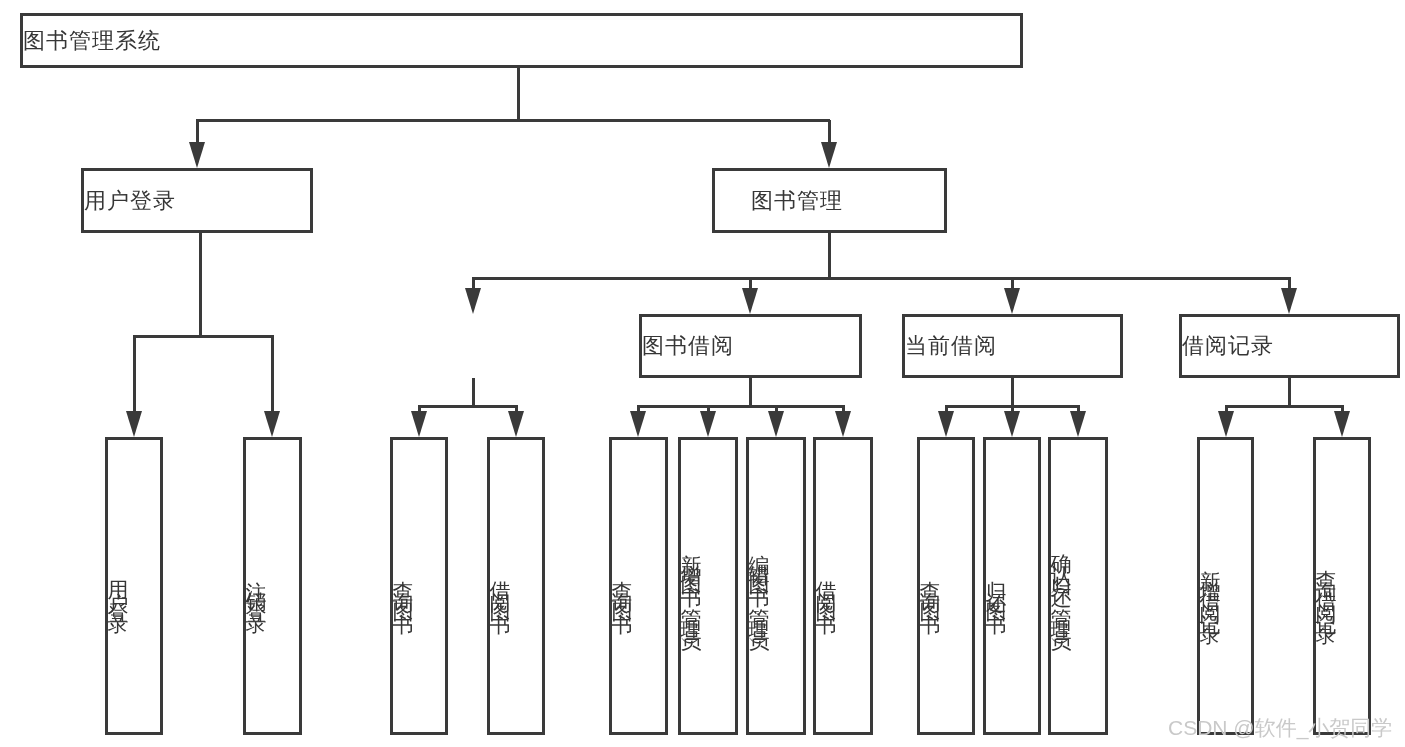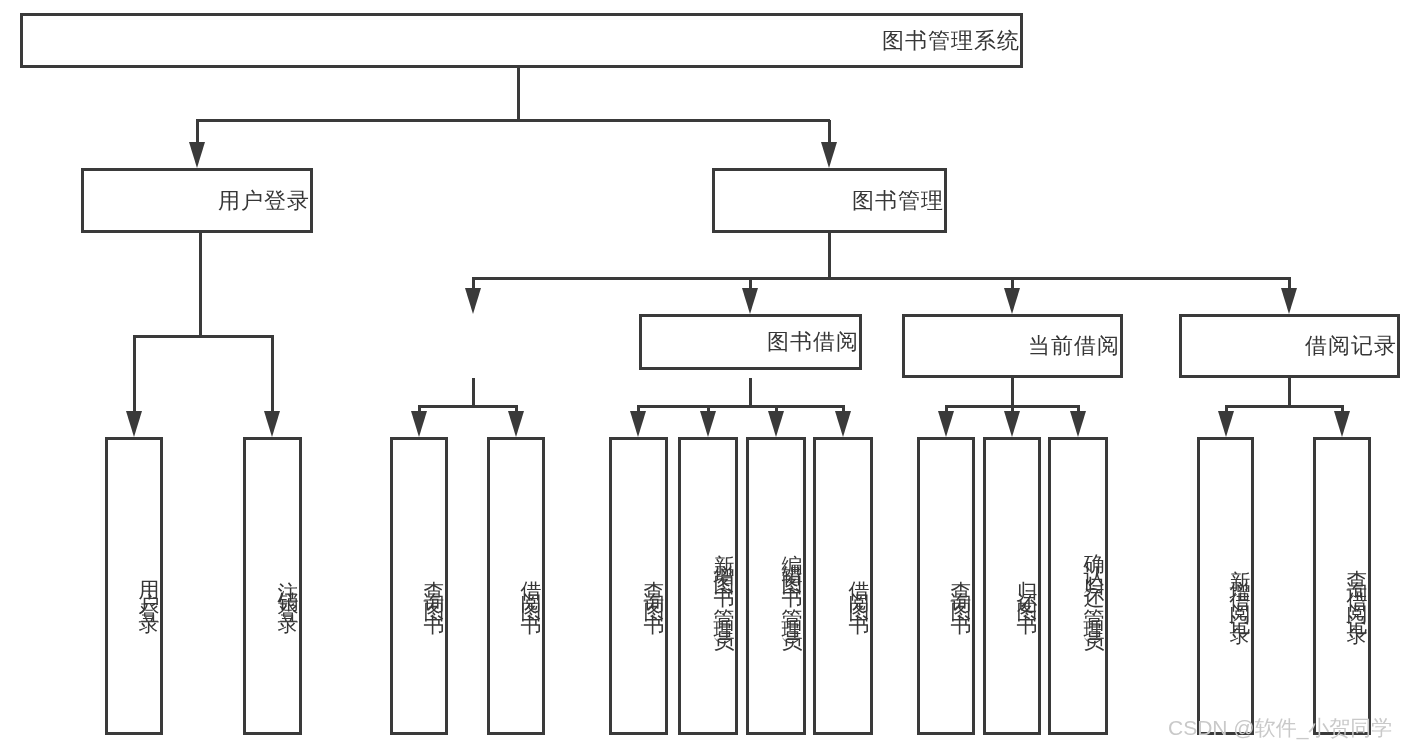--- a/index.html
+++ b/index.html
@@ -11,21 +11,21 @@
     background: #ffffff;
     overflow: hidden;
   }
   .node {
     position: absolute;
     box-sizing: border-box;
     border: 3px solid #3a3a3a;
     background: #ffffff;
     display: flex;
     align-items: center;
-    justify-content: flex-end;
+    justify-content: flex-start;
     color: #363636;
   }
   .h-node span {
     font-size: 22px;
     letter-spacing: 1px;
     white-space: nowrap;
   }
   .v-node span {
     writing-mode: vertical-rl;
     text-orientation: upright;
@@ -65,21 +65,21 @@
   <div class="vline" style="left:516.5px; top:68px; height:53px;"></div>
   <div class="hline" style="left:196px; top:118.5px; width:634px;"></div>
   <div class="vline" style="left:195.5px; top:120px; height:24px;"></div>
   <div class="arrow" style="left:189px; top:142px;"></div>
   <div class="vline" style="left:827.5px; top:120px; height:24px;"></div>
   <div class="arrow" style="left:821px; top:142px;"></div>
 
   <div class="node h-node" style="left:81px; top:168px; width:232px; height:65px;">
     <span>用户登录</span>
   </div>
-  <div class="node h-node" style="left:712px; top:168px; width:235px; height:65px;">
+  <div class="node h-node" style="left:712px; top:168px; width:235px; height:65px;padding-left:36px;">
     <span>图书管理</span>
   </div>
 
   <div class="vline" style="left:198.5px; top:233px; height:103px;"></div>
   <div class="hline" style="left:132.5px; top:334.5px; width:141px;"></div>
   <div class="vline" style="left:132.5px; top:336px; height:76px;"></div>
   <div class="arrow" style="left:126px; top:411px;"></div>
   <div class="vline" style="left:270.5px; top:336px; height:76px;"></div>
   <div class="arrow" style="left:264px; top:411px;"></div>
 
@@ -87,21 +87,21 @@
   <div class="hline" style="left:471.5px; top:276.5px; width:819px;"></div>
   <div class="vline" style="left:471.5px; top:278px; height:12px;"></div>
   <div class="arrow" style="left:465px; top:288px;"></div>
   <div class="vline" style="left:748.5px; top:278px; height:12px;"></div>
   <div class="arrow" style="left:742px; top:288px;"></div>
   <div class="vline" style="left:1010.5px; top:278px; height:12px;"></div>
   <div class="arrow" style="left:1004px; top:288px;"></div>
   <div class="vline" style="left:1287.5px; top:278px; height:12px;"></div>
   <div class="arrow" style="left:1281px; top:288px;"></div>
 
-  <div class="node h-node" style="left:639px; top:314px; width:223px; height:56px;">
+  <div class="node h-node" style="left:639px; top:314px; width:223px; height:64px;">
     <span>图书借阅</span>
   </div>
   <div class="node h-node" style="left:1179px; top:314px; width:221px; height:64px;">
     <span>借阅记录</span>
   </div>
   <div class="node h-node" style="left:902px; top:314px; width:221px; height:64px;">
     <span>当前借阅</span>
   </div>
 
   <div class="vline" style="left:471.5px; top:378px; height:28px;"></div>

